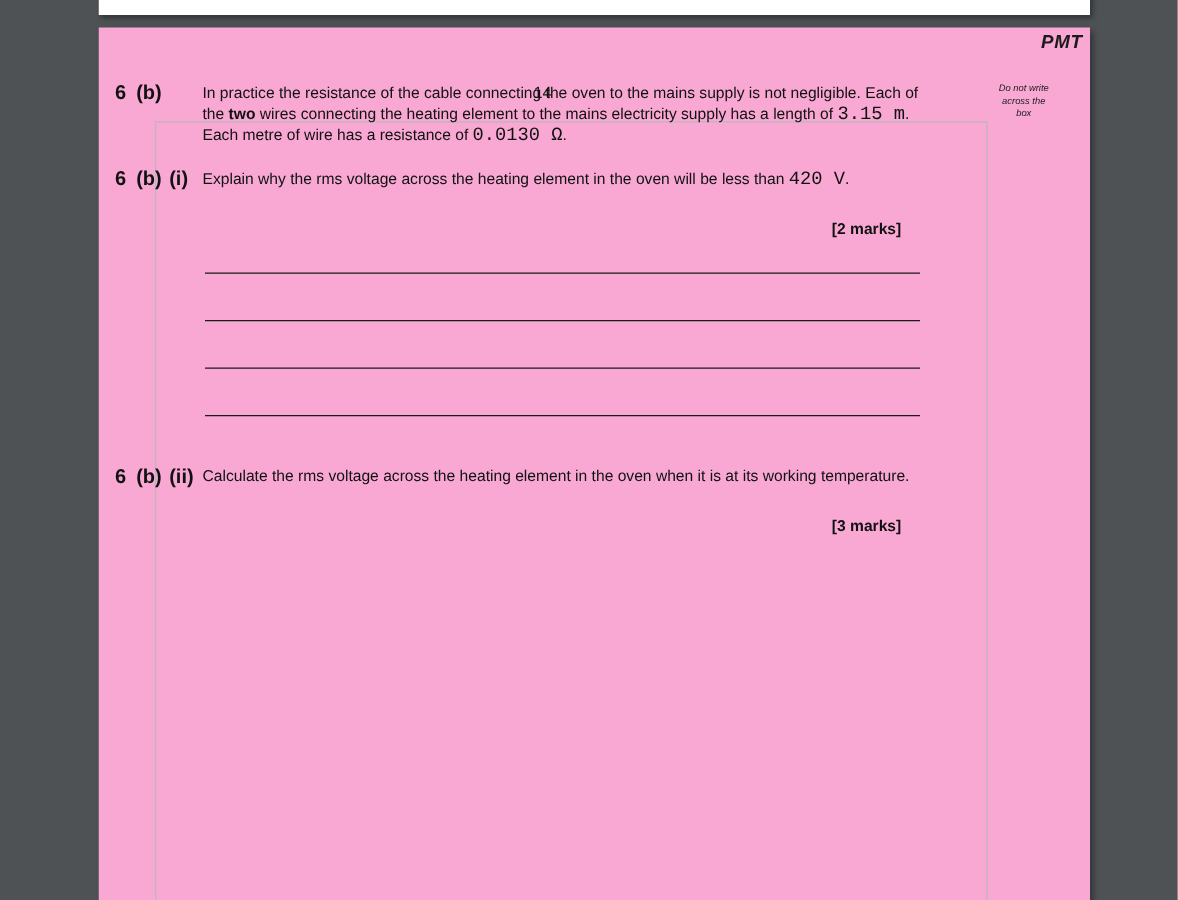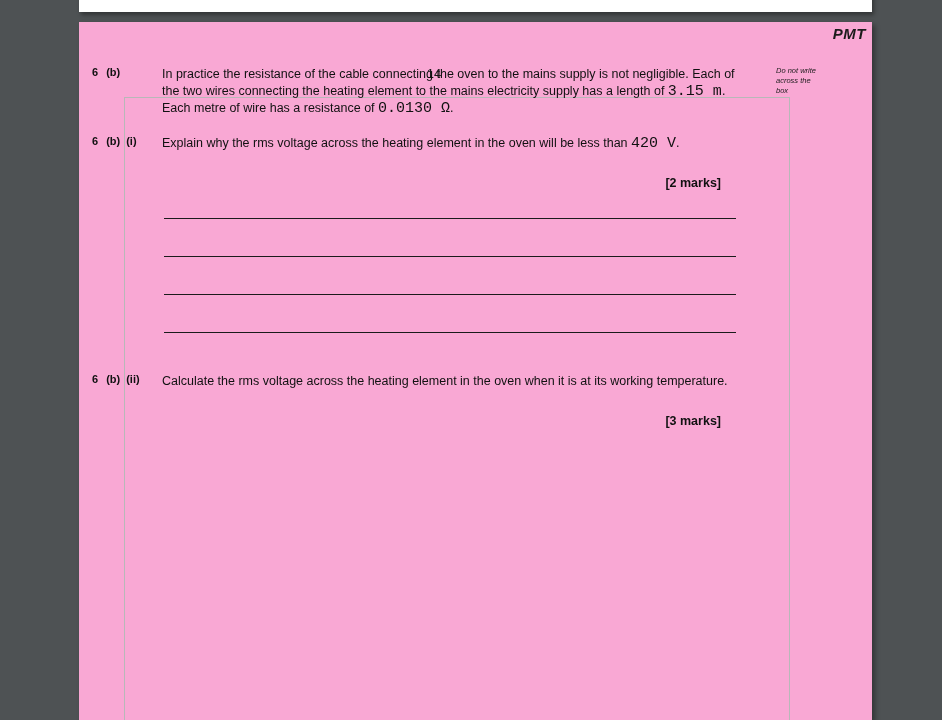--- a/index.html
+++ b/index.html
@@ -61,20 +61,21 @@
     font-size: 13px;
     color: #1b1b1b;
   }
 
   
   .dnw-note {
     position: absolute;
     left: 697px;
     top: 44px;
     width: 86px;
+    text-align: center;
     font-style: italic;
     font-size: 7.5px;
     line-height: 10px;
     color: #1b1b1b;
   }
 
   
   .answer-box {
     position: absolute;
     left: 45px;
@@ -90,41 +91,41 @@
   .qblock {
     position: absolute;
     left: 0;
     width: 666px;
   }
   .qblock .qnum {
     position: absolute;
     left: 13px;
     top: 0;
     font-weight: bold;
-    font-size: 11px;
+    font-size: 16px;
     color: #111111;
     white-space: nowrap;
   }
   .qblock .qnum .part-b {
     margin-left: 8px;
   }
   .qblock .qnum .roman {
     margin-left: 6px;
   }
   .qblock .qbody {
     position: absolute;
     left: 83px;
     top: 0;
     width: 575px;
     font-size: 12.5px;
     line-height: 17.2px;
     color: #111111;
   }
   .qblock .qbody b {
-    font-weight: normal;
+    font-weight: bold;
   }
   .serif {
     font-family: Liberation Mono, monospace;
     font-size: 15px;
   }
 
   
   .marks {
     position: absolute;
     right: 24px;

